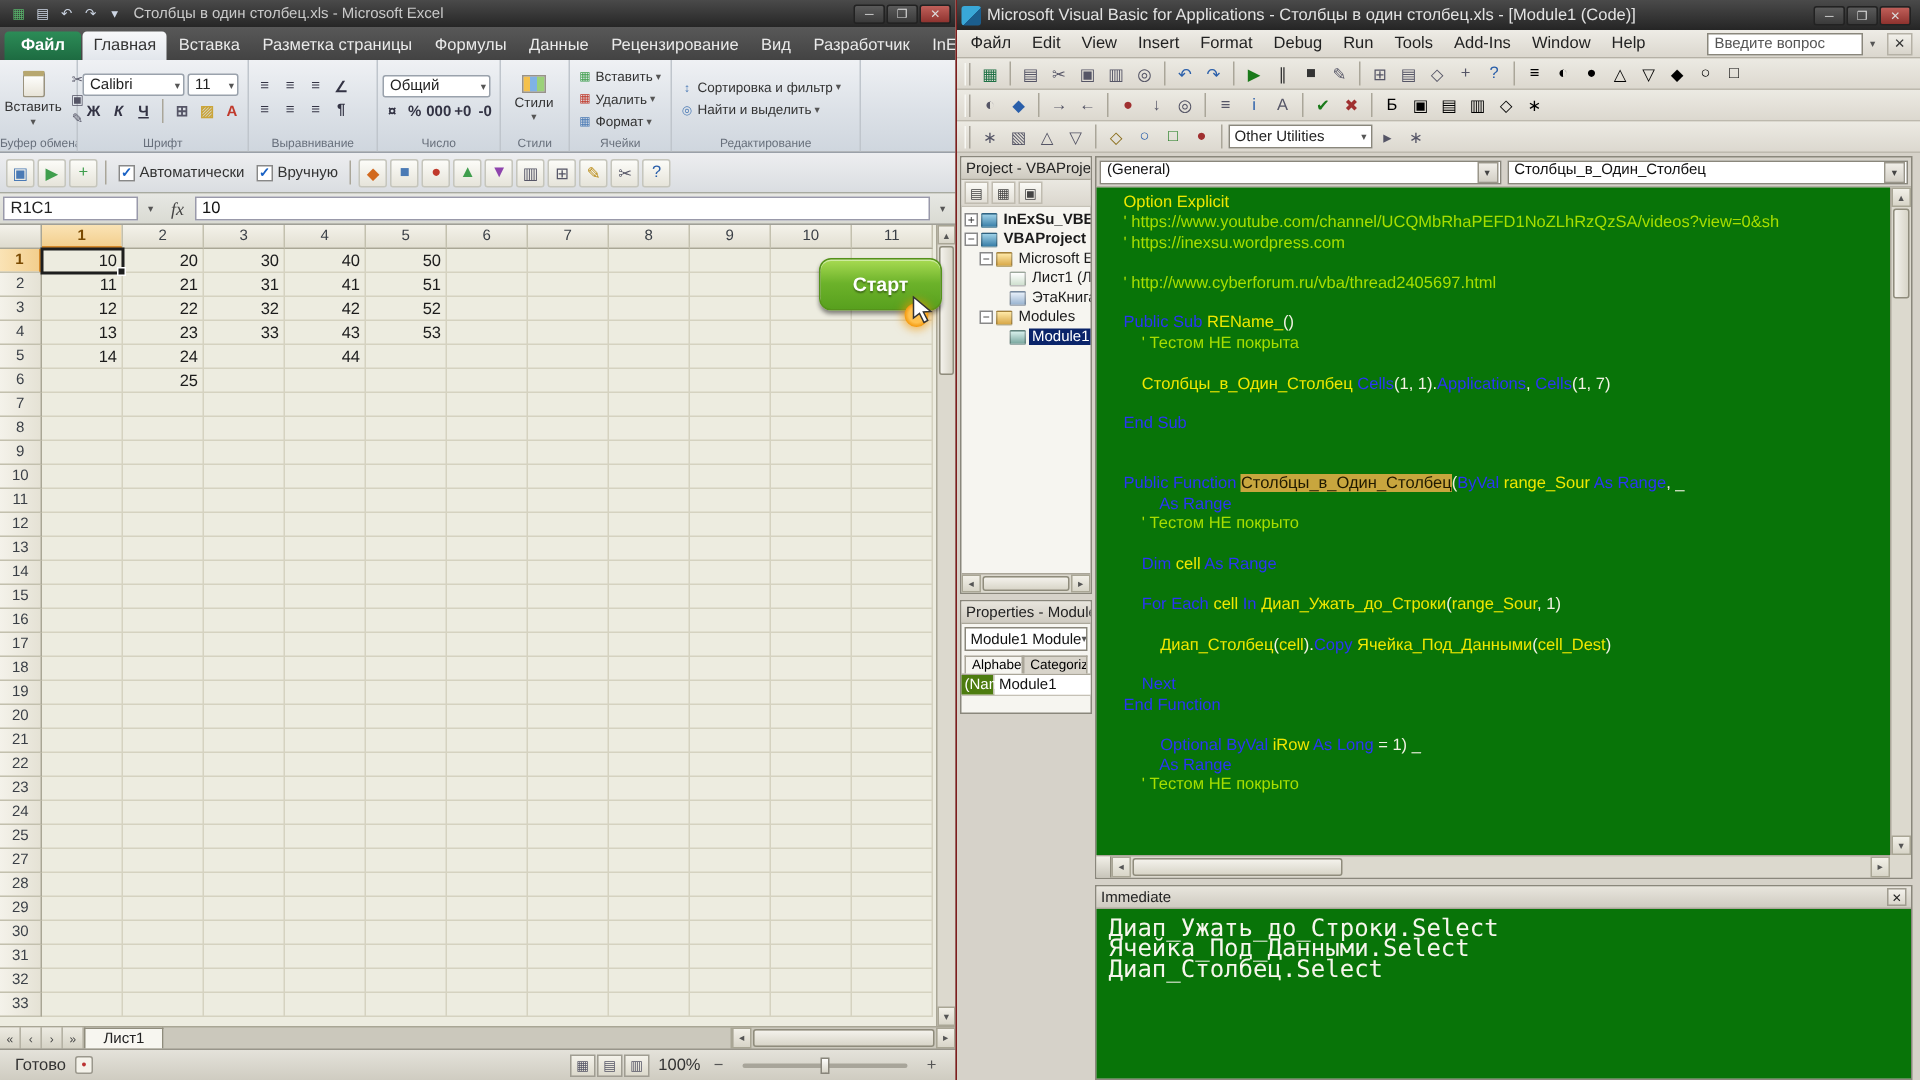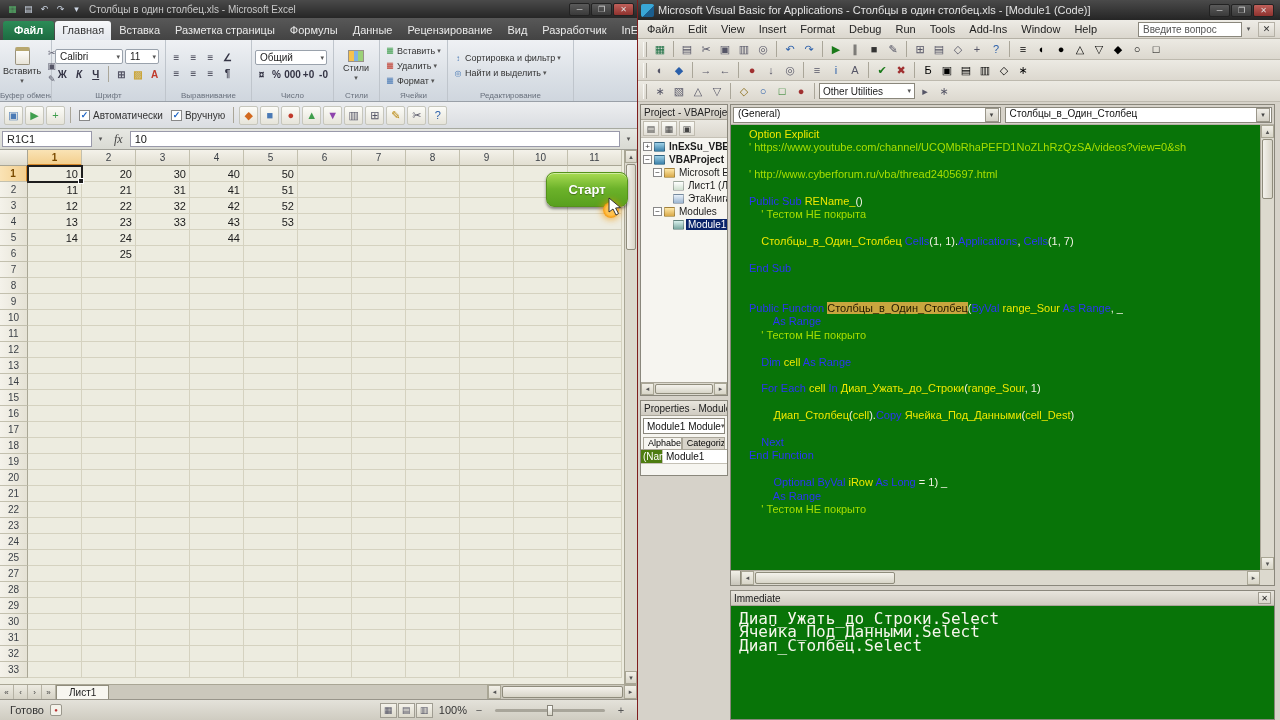--- a/index.html
+++ b/index.html
@@ -1042,20 +1042,21 @@
           <span class="dbtn">▾</span>
         </div>
         <div class="ccombo">
           <span class="cv">Столбцы_в_Один_Столбец</span>
           <span class="dbtn">▾</span>
         </div>
       </div>
       <div class="codearea" id="code-lines">
           <div class="cl"><span class="tk-t">Option Explicit</span></div>
           <div class="cl"><span class="tk-c">' https://www.youtube.com/channel/UCQMbRhaPEFD1NoZLhRzQzSA/videos?view=0&amp;sh</span></div>
+          <div class="cl"><span class="tk-c">' https://inexsu.wordpress.com</span></div>
           <div class="cl"></div>
           <div class="cl"><span class="tk-c">' http://www.cyberforum.ru/vba/thread2405697.html</span></div>
           <div class="cl"></div>
           <div class="cl"><span class="tk-k">Public Sub </span><span class="tk-t">REName_</span><span class="tk-w">()</span></div>
           <div class="cl"><span class="tk-c">    ' Тестом НЕ покрыта</span></div>
           <div class="cl"></div>
           <div class="cl"><span class="tk-w">    </span><span class="tk-t">Столбцы_в_Один_Столбец</span><span class="tk-w"> </span><span class="tk-k">Cells</span><span class="tk-w">(1, 1).</span><span class="tk-k">Applications</span><span class="tk-w">, </span><span class="tk-k">Cells</span><span class="tk-w">(1, 7)</span></div>
           <div class="cl"></div>
           <div class="cl"><span class="tk-k">End Sub</span></div>
           <div class="cl"></div>

